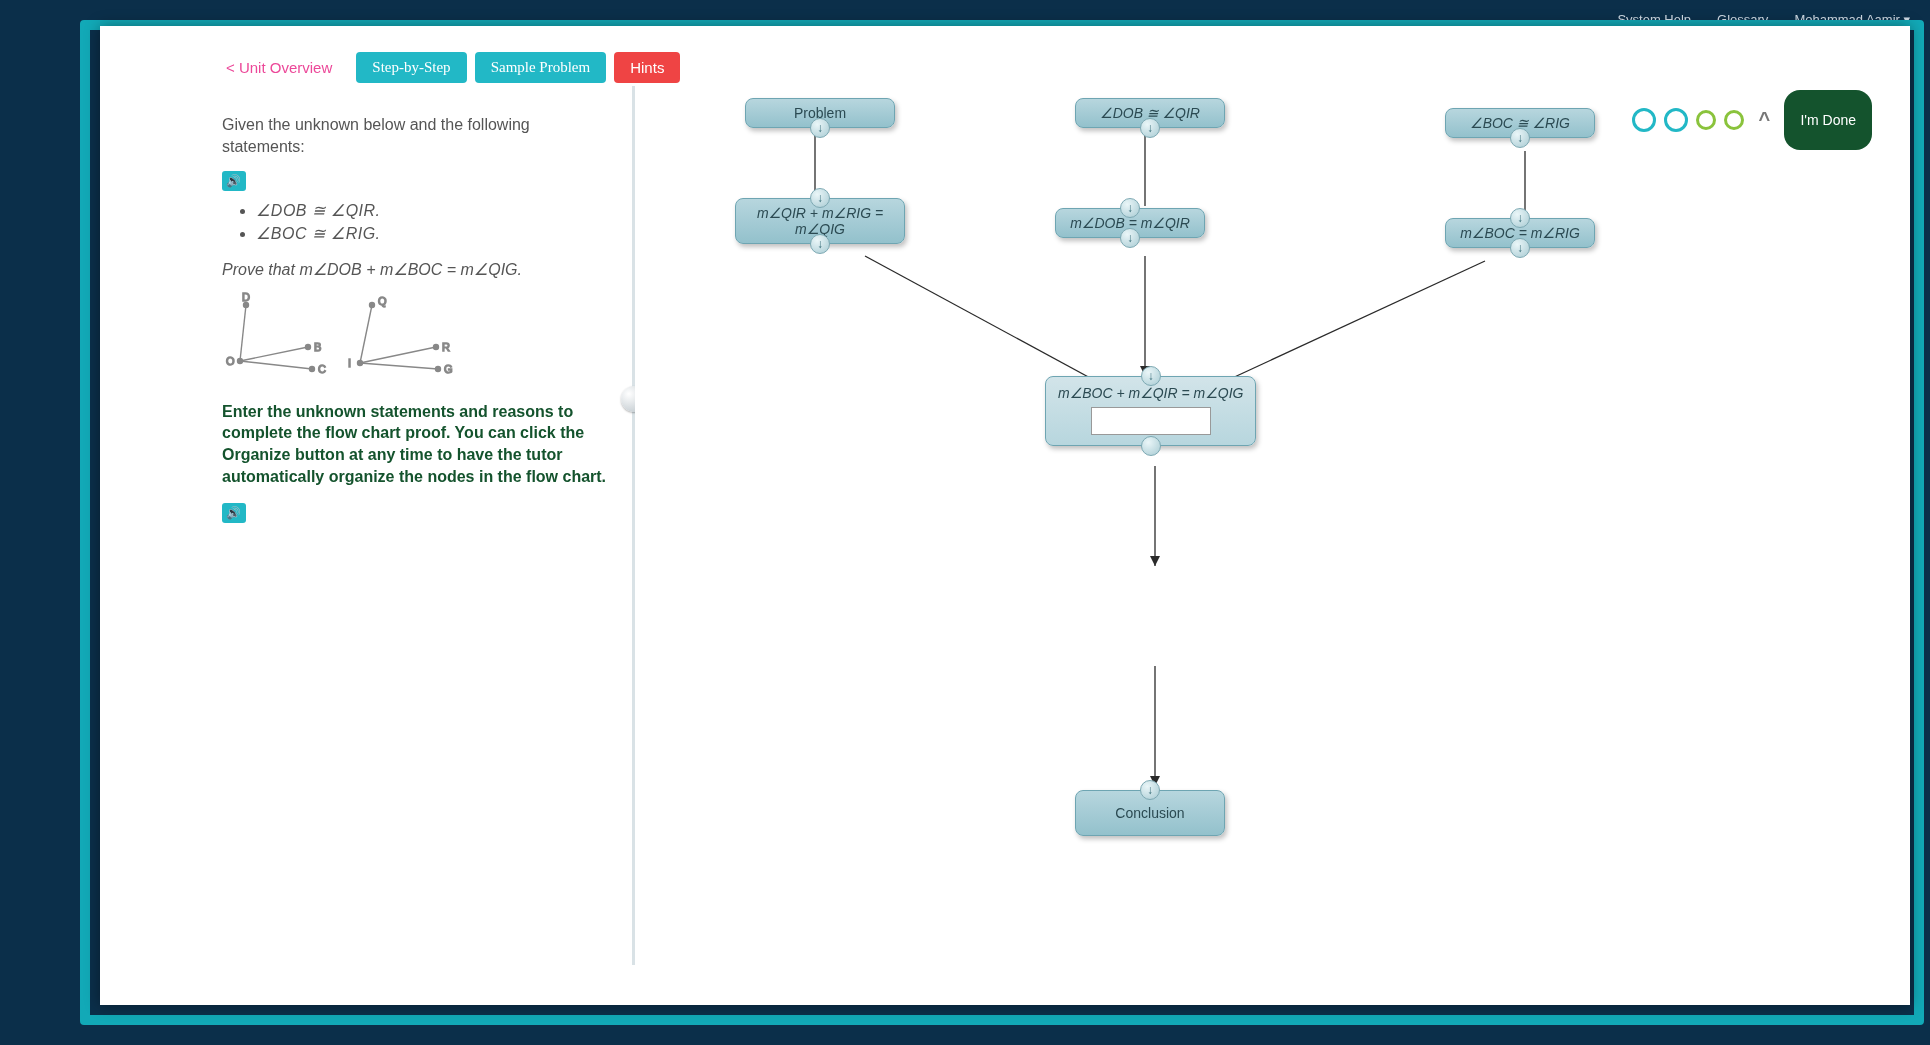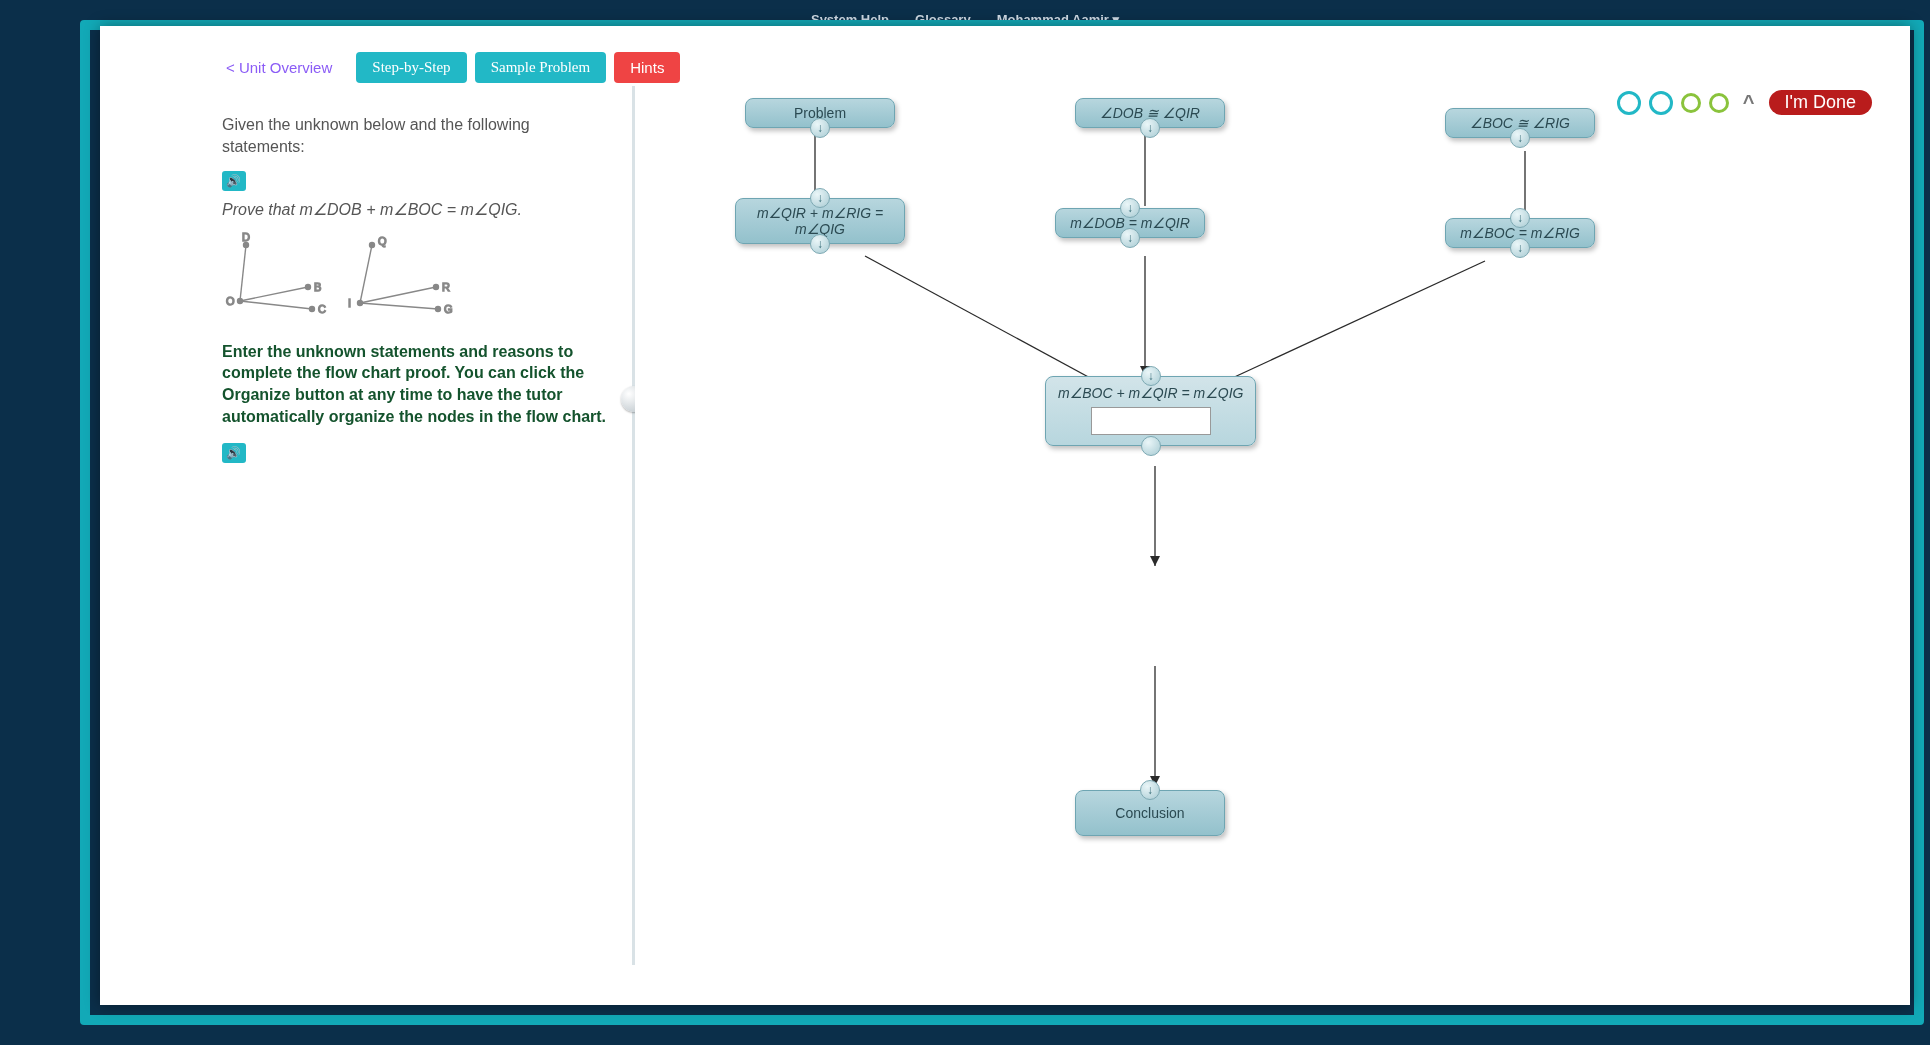--- a/index.html
+++ b/index.html
@@ -1,42 +1,42 @@
 <!DOCTYPE html>
 <html><head>
 <meta charset="utf-8">
 <style>
   * { box-sizing: border-box; margin: 0; padding: 0; }
   body { font-family: Arial, Helvetica, sans-serif; background: #0b2f4a; width: 1930px; height: 1045px; overflow: hidden; }
-  .top-menu { height: 38px; background: #0b2f4a; color: #d0dbe5; font-size: 13px; display: flex; justify-content: center; align-items: center; gap: 26px; padding: 0 20px; font-weight: bold; }
+  .top-menu { height: 38px; background: #0b2f4a; color: #d0dbe5; font-size: 13px; display: flex; justify-content: flex-end; align-items: center; gap: 26px; padding: 0 20px; }
   .top-menu span { cursor: pointer; }
   .app-frame { position: absolute; left: 100px; top: 26px; right: 20px; bottom: 40px; background: #fff; box-shadow: 0 0 14px rgba(0,0,0,.4); }
   .teal-border { position: absolute; left: 80px; top: 20px; right: 6px; bottom: 20px; border: 10px solid #12a9b7; border-radius: 4px; pointer-events: none; }
   .tab-bar { position: absolute; left: 110px; top: 22px; height: 38px; display: flex; align-items: center; gap: 8px; }
   .tab { padding: 7px 16px; border-radius: 4px; font-size: 15px; color: #fff; cursor: pointer; }
-  .tab.link { background: transparent; color: #8b5cf6; }
+  .tab.link { background: transparent; color: #ec4899; }
   .tab.active { background: #22b8c6; font-family: Liberation Serif, serif; }
   .tab.warn { background: #ef4444; }
   .content { position: absolute; left: 112px; top: 60px; right: 20px; bottom: 40px; display: flex; }
   .left-pane { width: 420px; padding: 28px 24px 0 10px; font-size: 16px; color: #555; position: relative; }
   .left-pane p { margin-bottom: 10px; line-height: 1.35; }
   .left-pane ul { margin: 10px 0 16px 34px; }
   .left-pane li { margin: 4px 0; font-style: italic; letter-spacing: .5px; }
   .speaker { display: inline-block; width: 24px; height: 20px; background: #22b8c6; border-radius: 3px; color: #fff; font-size: 12px; line-height: 20px; text-align: center; margin-top: 4px; cursor: pointer; }
   .prove { margin-top: 8px; font-style: italic; }
   .diagram-sketch { height: 90px; margin: 10px 0 20px; position: relative; }
   .instruct { font-weight: bold; color: #14532d; line-height: 1.35; }
   .divider { width: 3px; background: #d9e2e6; position: relative; }
   .divider .handle { position: absolute; left: -11px; top: 300px; width: 26px; height: 26px; border-radius: 50%; background: radial-gradient(circle at 30% 30%, #fff, #b6c0c6); box-shadow: 0 1px 2px rgba(0,0,0,.3); cursor: ew-resize; }
   .canvas { flex: 1; position: relative; background: #fff; overflow: hidden; }
   .ctrl-strip { position: absolute; right: 18px; top: 4px; display: flex; gap: 8px; align-items: center; }
   .circ { width: 24px; height: 24px; border: 3px solid #22b8c6; border-radius: 50%; cursor: pointer; }
   .circ.org { border-color: #8ac33c; width: 20px; height: 20px; }
   .caret { width: 24px; height: 24px; color: #777; font-size: 20px; font-weight: bold; text-align: center; cursor: pointer; }
-  .done-btn { background: #b91c1c; color: #fff; border: none; border-radius: 16px; padding: 2px 16px; font-size: 18px; cursor: pointer; }
+  .done-btn { background: #14532d; color: #fff; border: none; border-radius: 16px; padding: 22px 16px; font-size: 14px; cursor: pointer; }
   .node { position: absolute; background: linear-gradient(#b7d6de, #93c1cc); border: 1px solid #6ea5b2; border-radius: 8px; box-shadow: 2px 3px 5px rgba(0,0,0,.25); font-size: 14px; color: #2b4a52; text-align: center; padding: 6px 10px; }
   .node.small { min-width: 150px; }
   .node.big { min-width: 200px; padding: 8px 12px 10px; background: linear-gradient(#d2e4e9, #b7d6de); }
   .node .reason-input { background: #fff; border: 1px solid #999; height: 28px; width: 120px; margin: 6px auto 0; display: block; }
   .port { position: absolute; width: 20px; height: 20px; border-radius: 50%; background: radial-gradient(circle at 35% 30%, #eaf6f8, #a8cbd3); border: 1px solid #7da9b3; left: 50%; transform: translateX(-50%); display: flex; align-items: center; justify-content: center; font-size: 12px; color: #3a6f7a; cursor: pointer; }
   .port.top { top: -11px; }
   .port.bot { bottom: -11px; }
   svg.wires { position: absolute; inset: 0; width: 100%; height: 100%; pointer-events: none; }
   svg.wires line { stroke: #2a2a2a; stroke-width: 1.3; }
   svg.wires polygon { fill: #2a2a2a; }
@@ -59,20 +59,24 @@
     <div class="tab active">Step-by-Step</div>
     <div class="tab active">Sample Problem</div>
     <div class="tab warn">Hints</div>
   </div>
 
   <div class="content">
 
     <div class="left-pane">
       <p>Given the unknown below and the following statements:</p>
       <span class="speaker">🔊</span>
+      <ul>
+        <li class="ang">∠DOB ≅ ∠QIR.</li>
+        <li class="ang">∠BOC ≅ ∠RIG.</li>
+      </ul>
       <p class="prove ang">Prove that  m∠DOB + m∠BOC = m∠QIG.</p>
 
       <div class="diagram-sketch">
         <svg width="260" height="90">
           <g stroke="#888" stroke-width="1.4" fill="#888">
             <circle cx="18" cy="70" r="2.5"></circle>
               <text x="4" y="74" font-size="11">O</text>
             <circle cx="24" cy="14" r="2.5"></circle>
               <text x="20" y="10" font-size="11">D</text>
             <circle cx="86" cy="56" r="2.5"></circle>

